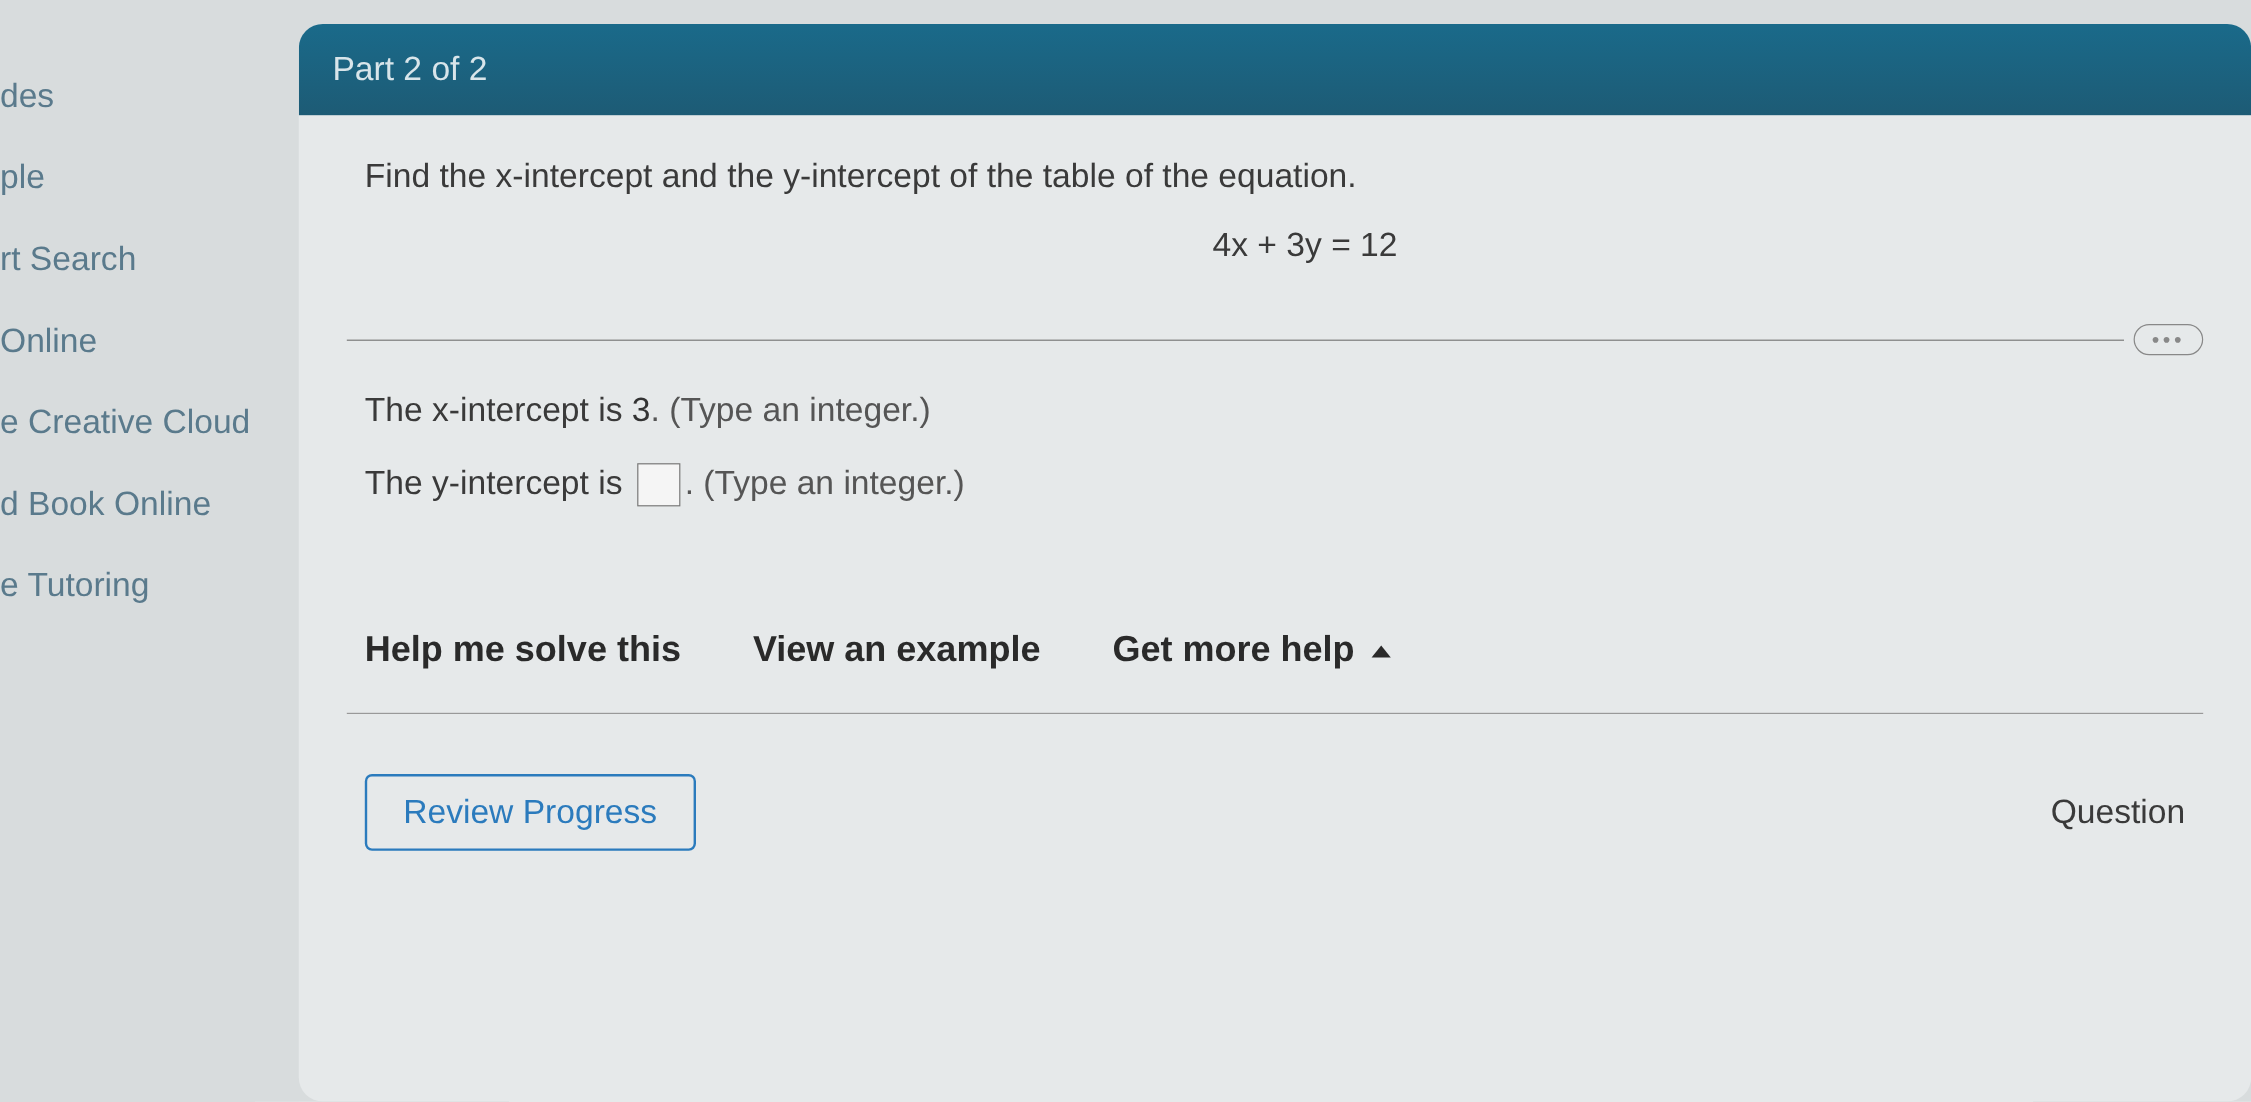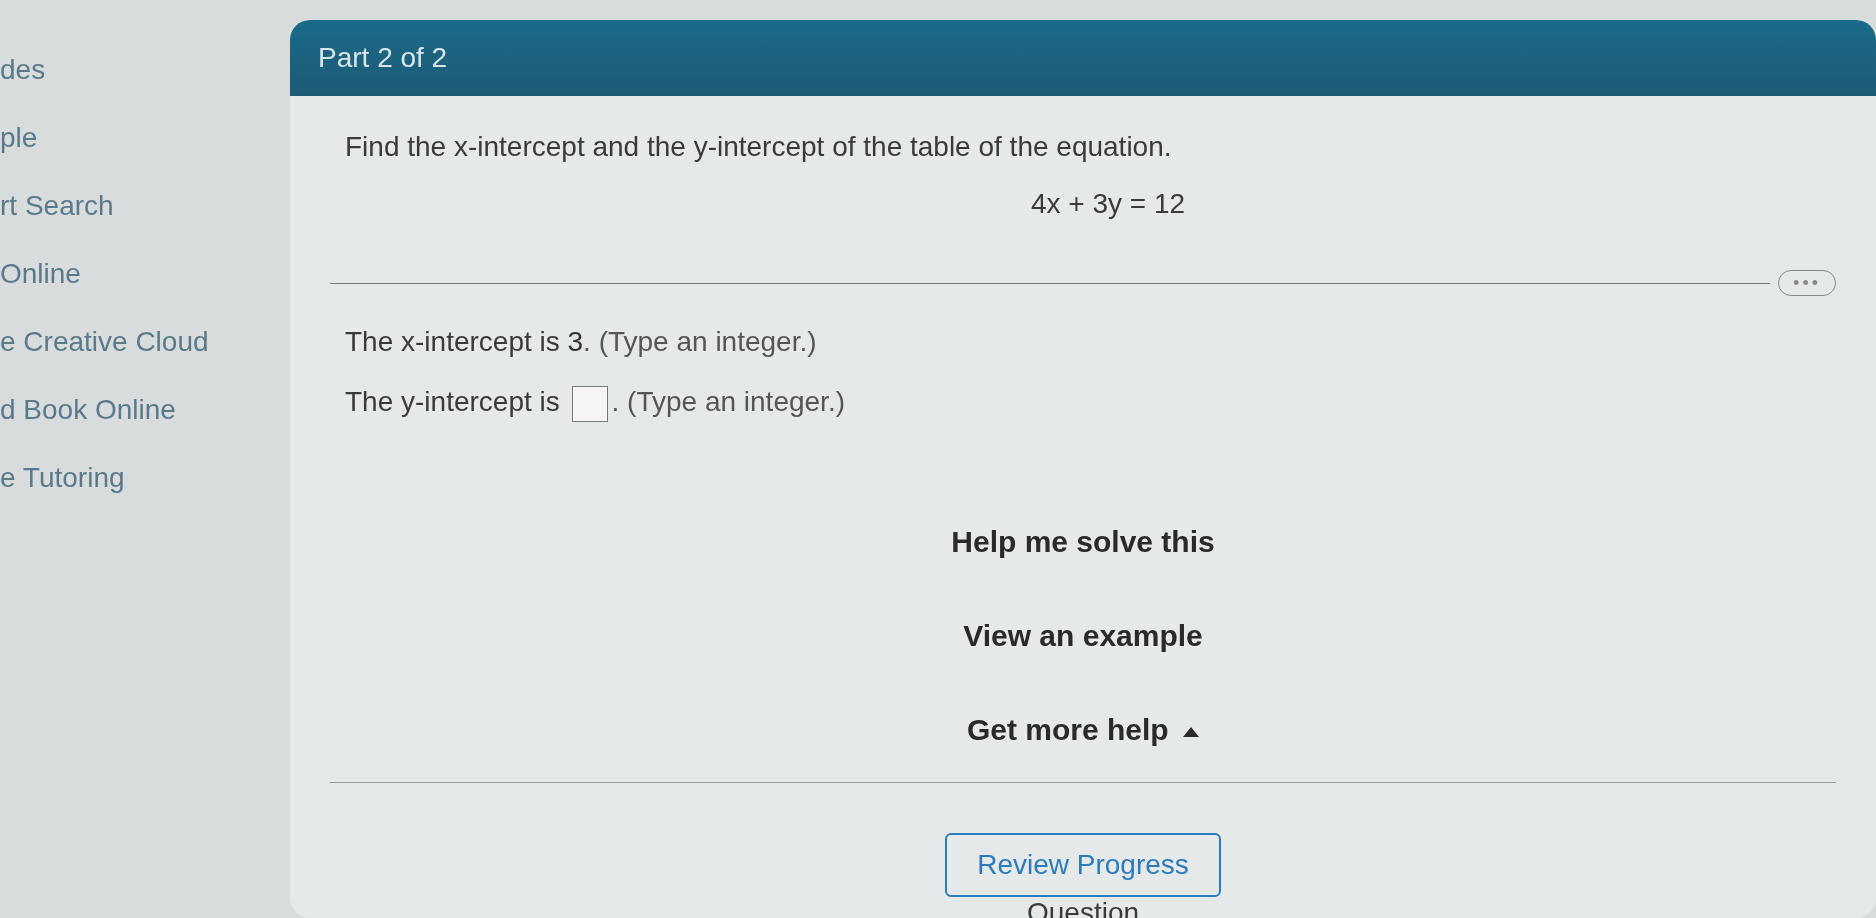--- a/index.html
+++ b/index.html
@@ -9,23 +9,23 @@
     }
     body {
       font-family: Arial, Helvetica, sans-serif;
       background: #d8dcdd;
       width: 1876px;
       height: 918px;
       overflow: hidden;
       display: flex;
     }
     .sidebar {
-      width: 290px;
+      width: 249px;
       background: #d8dcdd;
-      padding-top: 36px;
+      padding-top: 46px;
       padding-left: 0;
     }
     .sidebar-item {
       color: #5a7a8c;
       font-size: 28px;
       padding: 18px 0 18px 0;
       cursor: pointer;
       text-align: left;
     }
     .main {
@@ -113,41 +113,39 @@
       display: flex;
       gap: 60px;
       align-items: center;
       font-size: 30px;
       font-weight: bold;
       color: #2a2a2a;
       border-bottom: 1.5px solid #999;
       margin: 0 40px;
       padding-left: 15px;
       padding-right: 15px;
-      flex-direction: column;
     }
     .help-link {
       cursor: pointer;
     }
     .dropdown-caret {
       display: inline-block;
       width: 0;
       height: 0;
       border-left: 8px solid transparent;
       border-right: 8px solid transparent;
       border-bottom: 10px solid #2a2a2a;
       margin-left: 6px;
       vertical-align: middle;
     }
     .footer-row {
       display: flex;
       justify-content: space-between;
       align-items: center;
       padding: 50px 55px 30px 55px;
-      flex-direction: column;
     }
     .review-btn {
       border: 2px solid #2b7bbd;
       color: #2b7bbd;
       background: transparent;
       font-size: 28px;
       font-weight: 500;
       padding: 14px 30px;
       border-radius: 6px;
       cursor: pointer;

